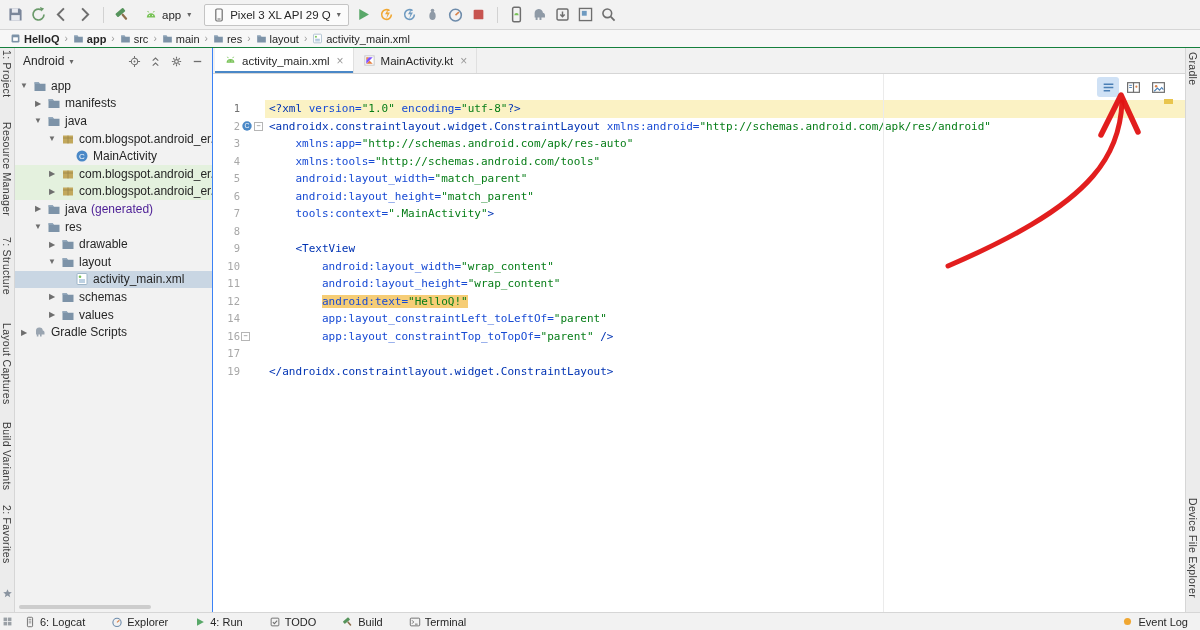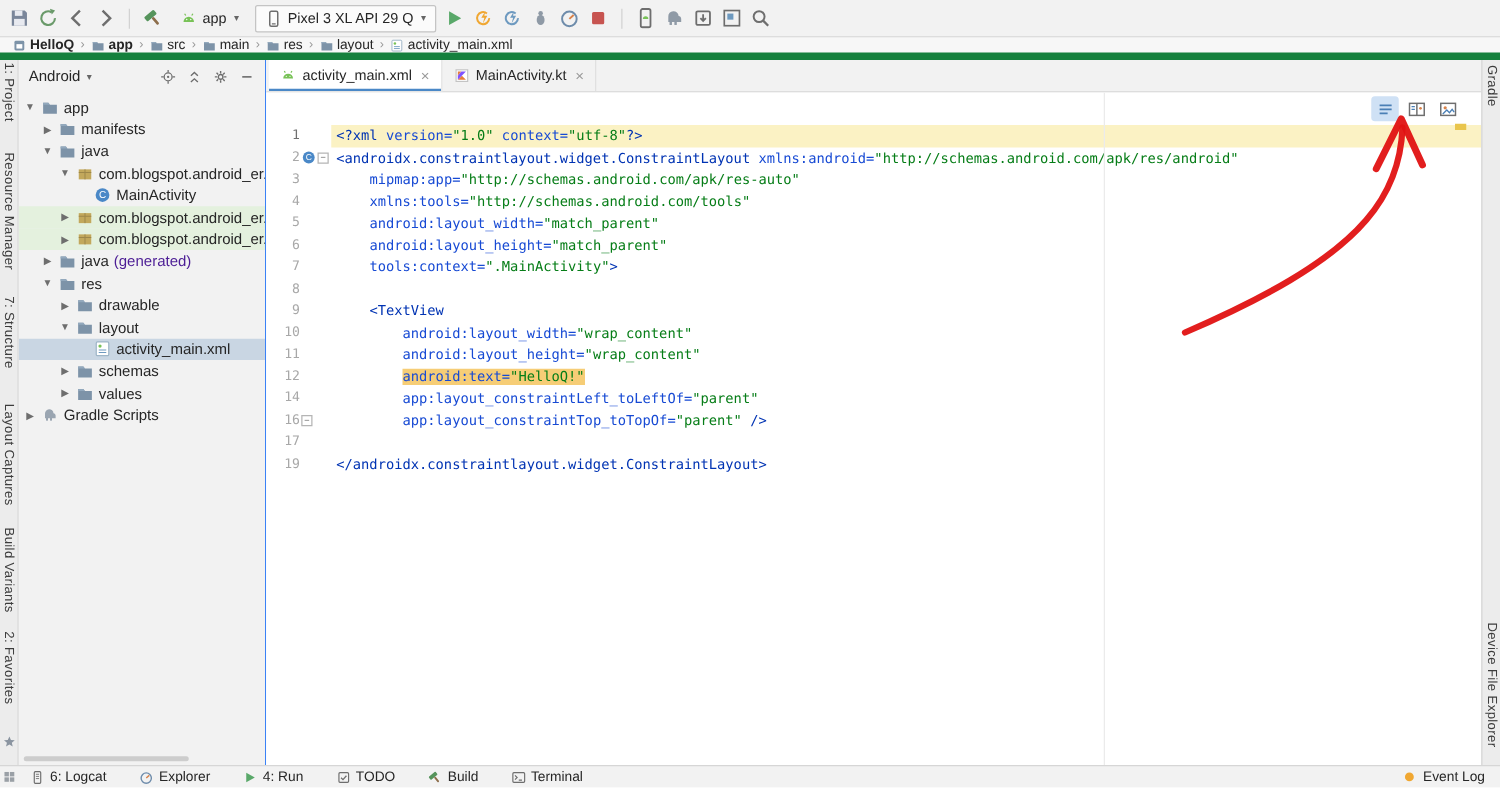--- a/index.html
+++ b/index.html
@@ -9,21 +9,21 @@
 .ic svg{width:100%;height:100%;display:block}
 
 .toolbar{height:30px;display:flex;align-items:center;padding:0 7px;gap:6px;background:#f2f2f2;border-bottom:1px solid #d6d6d6}
 .toolbar .ic{width:17px;height:17px}
 .sep{width:1px;height:16px;background:#d2d2d2;margin:0 4px;flex:none}
 .combo{display:inline-flex;align-items:center;gap:4px;padding:2px 7px;font-size:11.5px;white-space:nowrap}
 .combo .ic{width:14px;height:14px}
 .combo.boxed{border:1px solid #c4c4c4;border-radius:2px;background:#fbfbfb;height:22px}
 .chev{font-size:8px;color:#666;margin-left:2px}
 
-.breadcrumbs{height:18px;display:flex;align-items:flex-start;gap:1px;padding:0 8px;background:#f7f7f7;border-bottom:6px solid #15803d;font-size:11px}
+.breadcrumbs{height:18px;display:flex;align-items:center;gap:1px;padding:0 8px;background:#f7f7f7;border-bottom:1px solid #15803d;font-size:11px}
 .crumb{display:inline-flex;align-items:center;gap:3px;padding:0 2px;white-space:nowrap}
 .crumb .ic{width:11px;height:11px}
 .crumb.bold{font-weight:bold}
 .crumb-sep{color:#9a9a9a;font-size:10px;padding:0 2px}
 
 .main{position:absolute;top:48px;bottom:18px;left:0;right:0;display:flex}
 .stripe{width:15px;background:#ececec;position:relative;flex:none}
 .stripe.left{border-right:1px solid #d6d6d6}
 .stripe.right{border-left:1px solid #d6d6d6}
 .vlabel{position:absolute;left:1px;writing-mode:vertical-rl;font-size:10.5px;color:#3c3c3c;letter-spacing:.3px;white-space:nowrap}
@@ -513,21 +513,21 @@
             <span class="close">×</span>
           </div>
         </div>
       <div class="editor">
         <div class="code-lines">
             <div class="cline caret">
               <div class="gcell">
                 <span class="lnum">1</span>
                 <span class="gslot"></span>
               </div>
-              <div class="ccell"><span class="seg tag">&lt;?xml </span><span class="seg attr">version=</span><span class="seg str">"1.0"</span><span class="seg pl"> </span><span class="seg attr">context=</span><span class="seg str">"utf-8"</span><span class="seg tag">?&gt;</span></div>
+              <div class="ccell"><span class="seg tag">&lt;?xml </span><span class="seg attr">version=</span><span class="seg str">"1.0"</span><span class="seg pl"> </span><span class="seg attr">encoding=</span><span class="seg str">"utf-8"</span><span class="seg tag">?&gt;</span></div>
             </div>
             <div class="cline">
               <div class="gcell">
                 <span class="lnum">2</span>
                 <span class="gslot">
                   <span class="ic">
                     <svg viewBox="0 0 14 14">
                       <circle cx="7" cy="7" r="5.5" fill="#4a88c7"></circle>
                       <text x="7" y="9.8" font-size="8" font-family="sans-serif" text-anchor="middle" fill="#fff">C</text>
                     </svg>
@@ -535,21 +535,21 @@
                   <span class="fold">−</span>
                 </span>
               </div>
               <div class="ccell"><span class="seg tag">&lt;androidx.constraintlayout.widget.ConstraintLayout </span><span class="seg attr">xmlns:android=</span><span class="seg str">"http://schemas.android.com/apk/res/android"</span></div>
             </div>
             <div class="cline">
               <div class="gcell">
                 <span class="lnum">3</span>
                 <span class="gslot"></span>
               </div>
-              <div class="ccell"><span class="seg pl">    </span><span class="seg attr">mipmap:app=</span><span class="seg str">"http://schemas.android.com/apk/res-auto"</span></div>
+              <div class="ccell"><span class="seg pl">    </span><span class="seg attr">xmlns:app=</span><span class="seg str">"http://schemas.android.com/apk/res-auto"</span></div>
             </div>
             <div class="cline">
               <div class="gcell">
                 <span class="lnum">4</span>
                 <span class="gslot"></span>
               </div>
               <div class="ccell"><span class="seg pl">    </span><span class="seg attr">xmlns:tools=</span><span class="seg str">"http://schemas.android.com/tools"</span></div>
             </div>
             <div class="cline">
               <div class="gcell">

